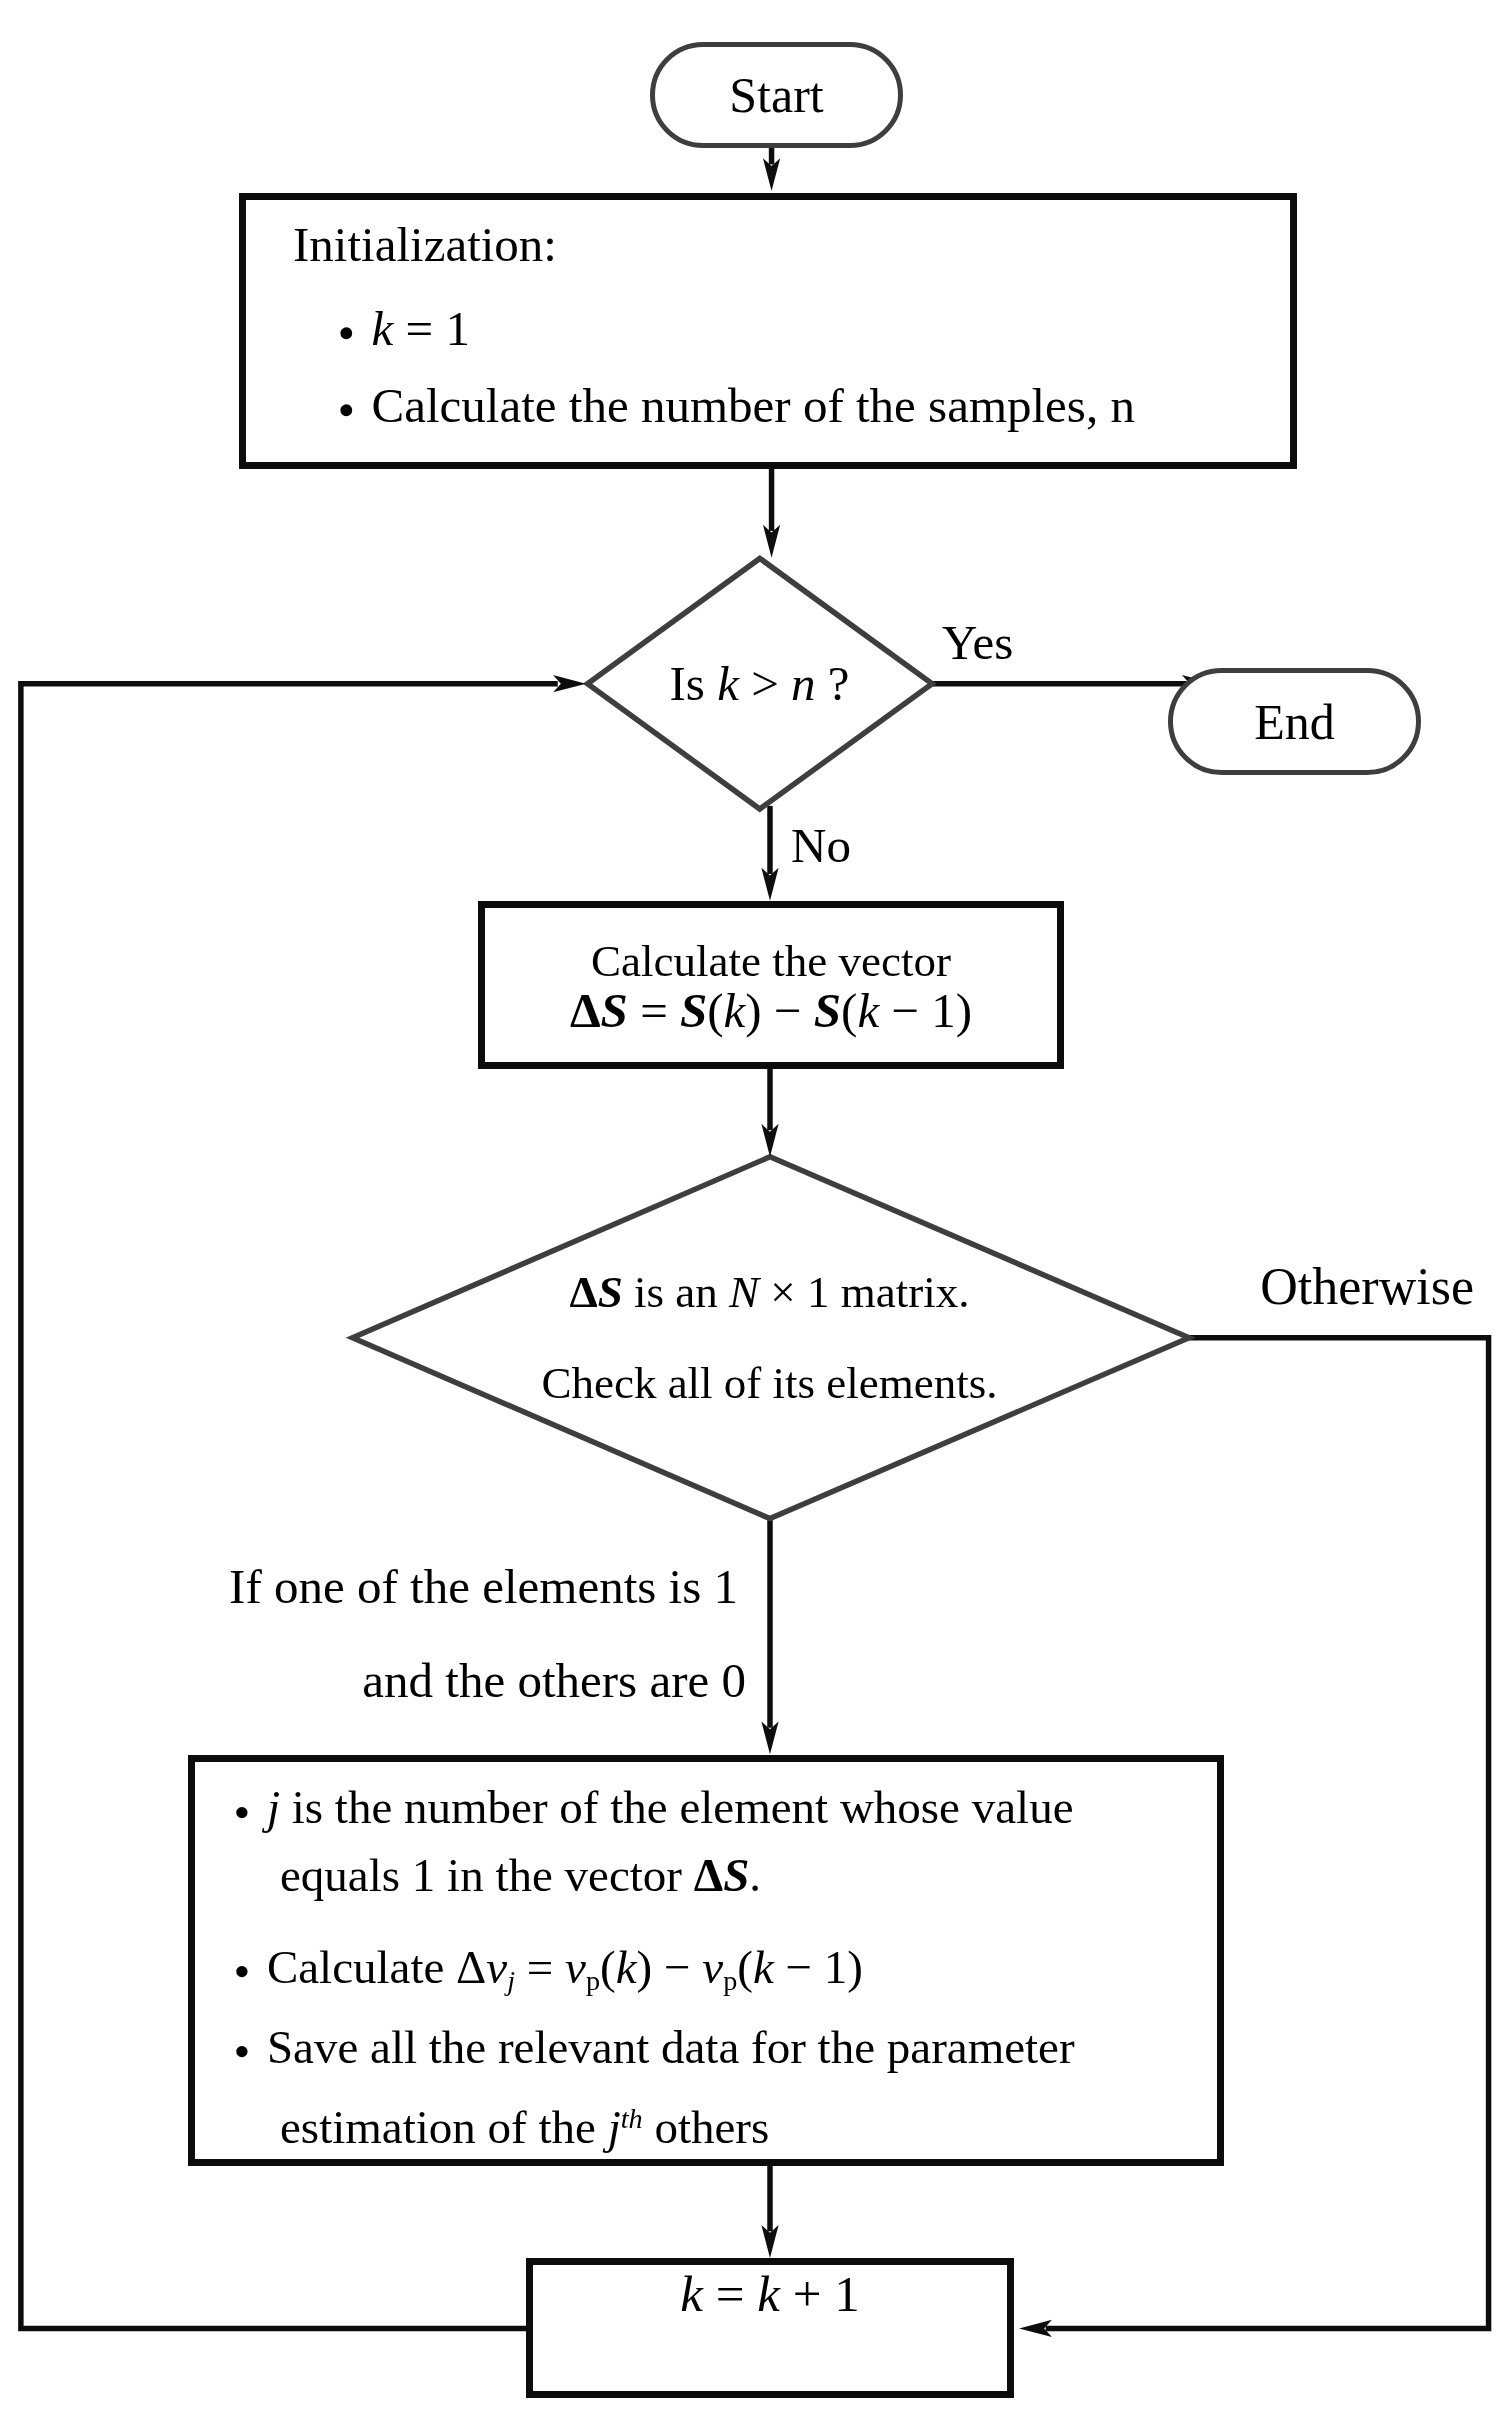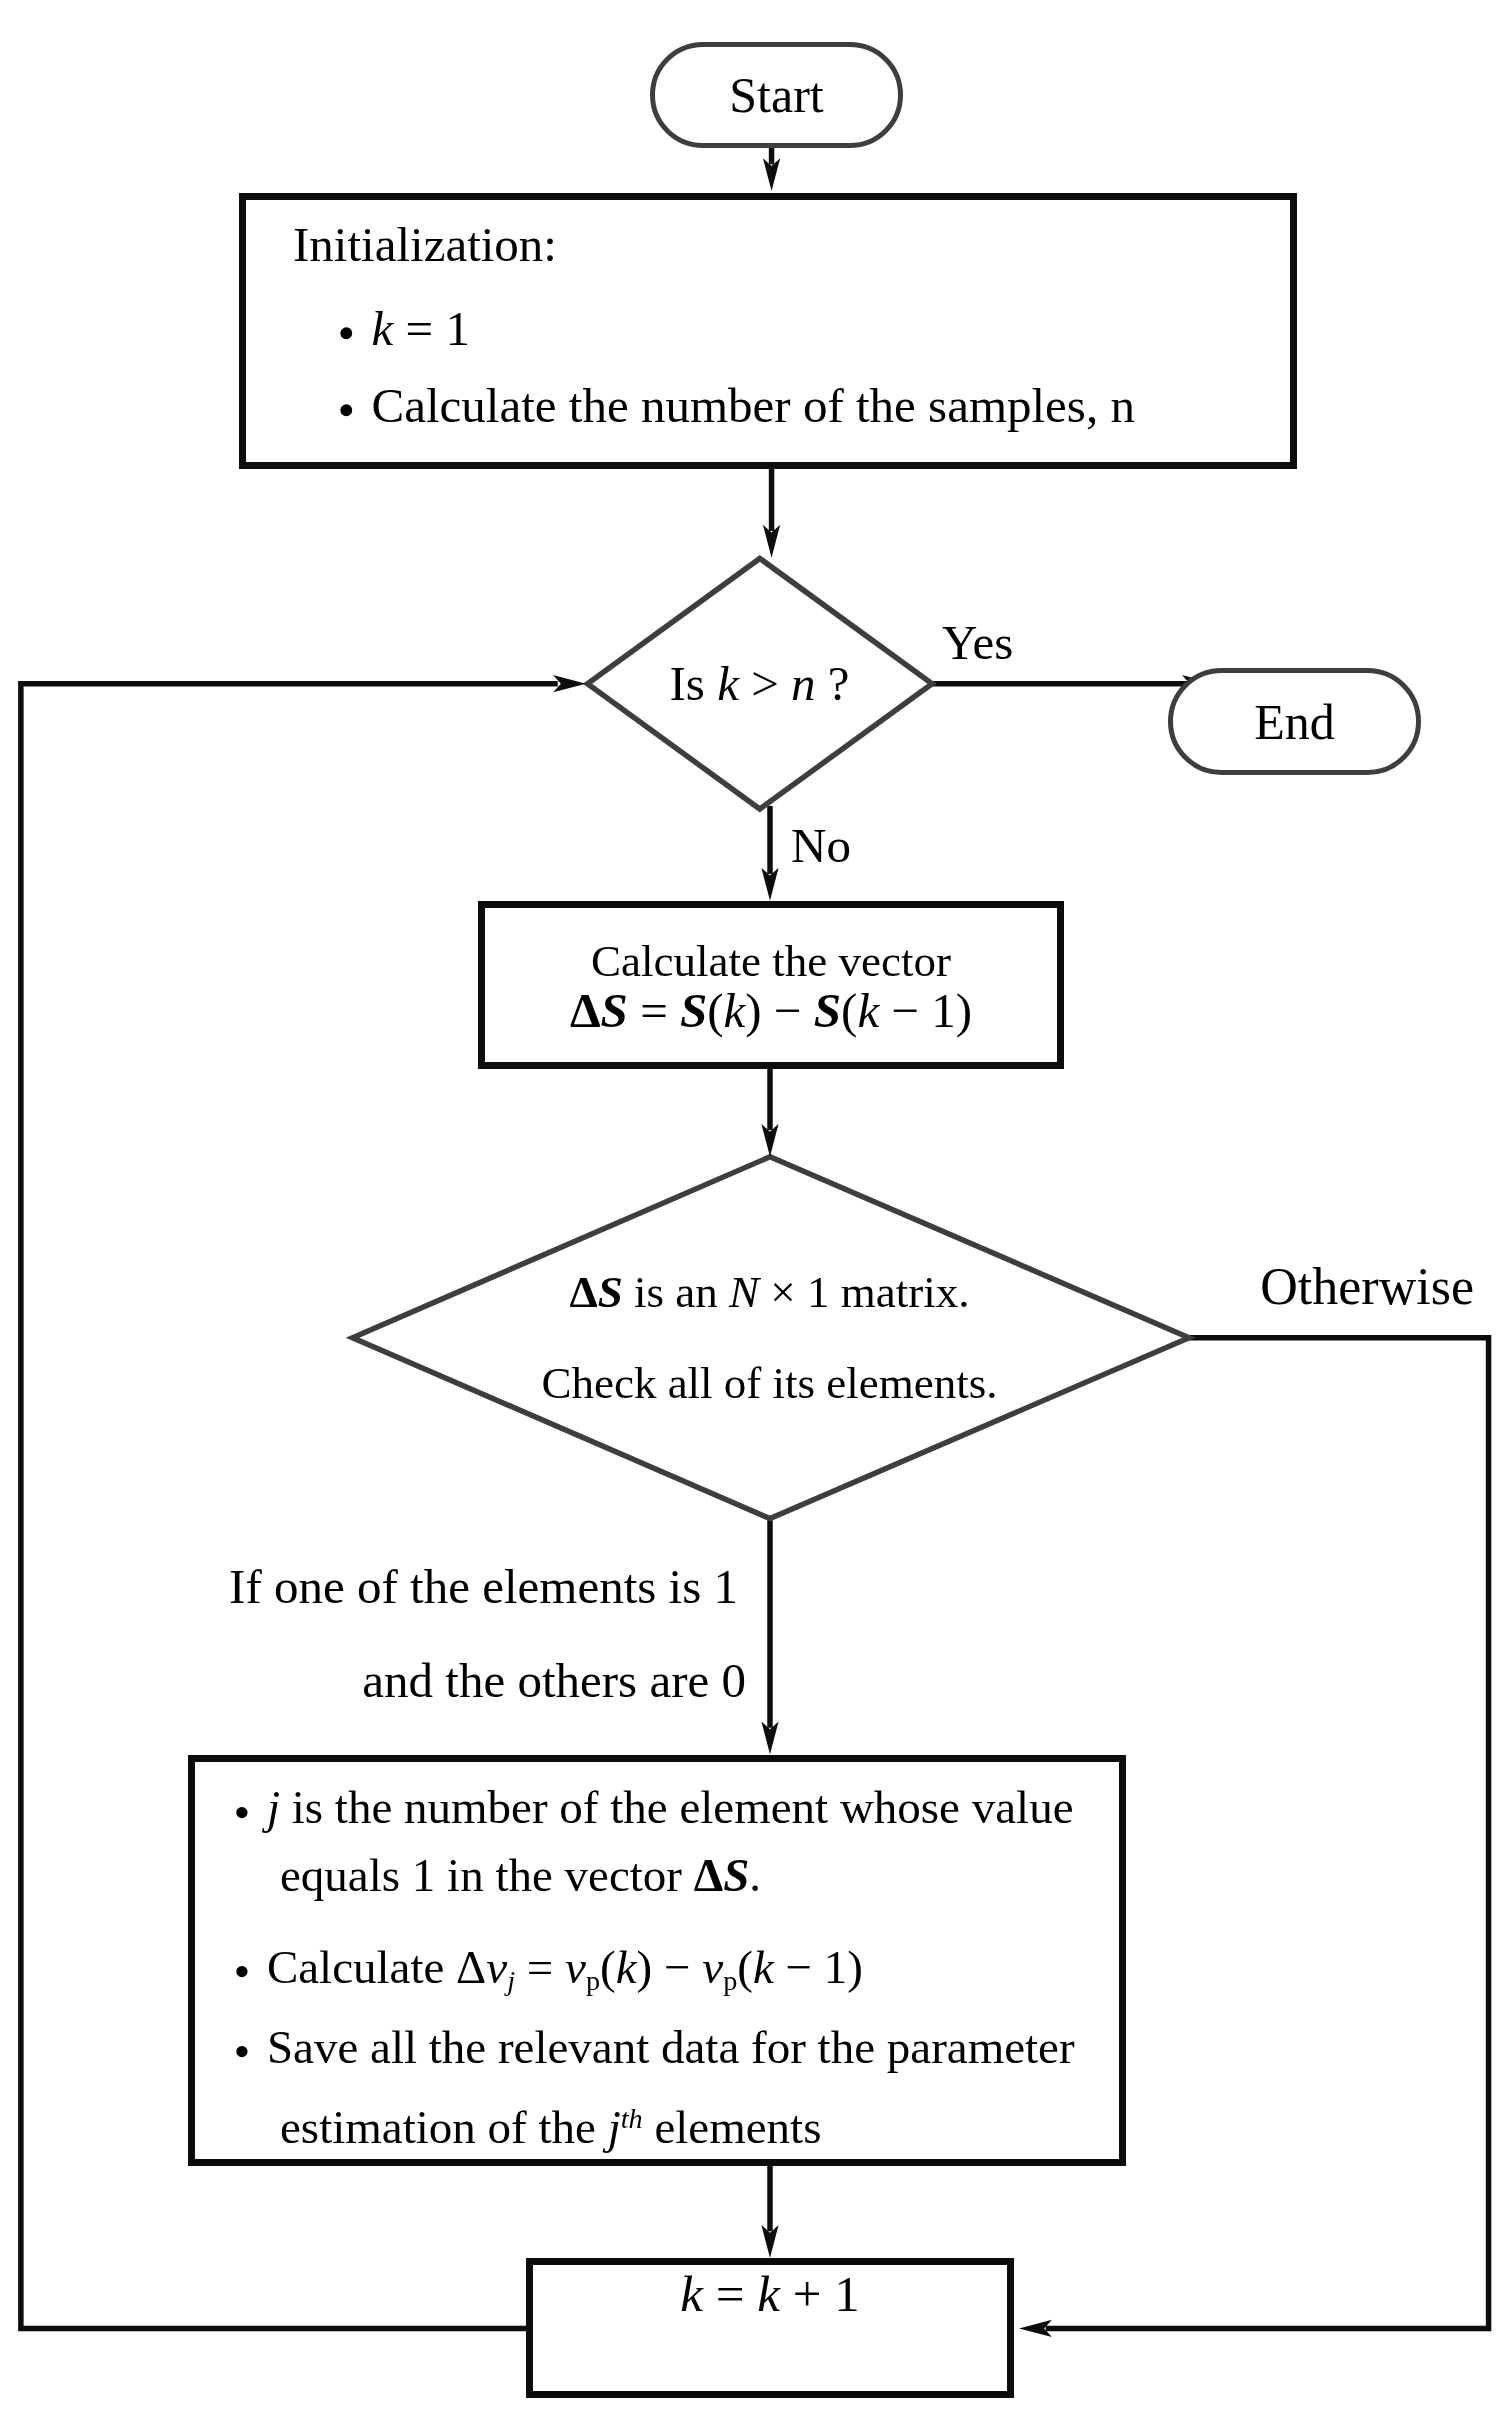--- a/index.html
+++ b/index.html
@@ -97,32 +97,32 @@
   <div class="d2-text" style="left:378px;top:1247px;width:783px">
     <div><span class="r-b">Δ</span><span class="r-bi">S</span><span class="r-n"> is an </span><span class="r-i">N</span><span class="r-n"> × 1 matrix.</span></div>
     <div><span class="r-n">Check all of its elements.</span></div>
   </div>
 
   <div class="label" style="left:1167px;top:1258px;width:307px;text-align:right;font-size:52px">Otherwise</div>
 
   <div class="label cond" style="left:64px;top:1560px;width:674px;font-size:49px">If one of the elements is 1</div>
   <div class="label cond" style="left:72px;top:1654px;width:674px;font-size:49px">and the others are 0</div>
 
-  <div class="box" style="left:188px;top:1755px;width:938px;height:411px">
+  <div class="box" style="left:188px;top:1755px;width:1036px;height:411px">
     <div class="prow" style="left:39px;top:20.4px">
       <span class="bullet">●</span><span><span class="r-i">j</span><span class="r-n"> is the number of the element whose value</span></span>
     </div>
     <div class="prow" style="left:85px;top:88px"><span class="r-n">equals 1 in the vector </span><span class="r-b">Δ</span><span class="r-bi">S</span><span class="r-n">.</span></div>
     <div class="prow" style="left:39px;top:180px">
       <span class="bullet">●</span><span><span class="r-n">Calculate Δ</span><span class="r-i">v</span><span class="r-subi">j</span><span class="r-n"> = </span><span class="r-i">v</span><span class="r-sub">p</span><span class="r-n">(</span><span class="r-i">k</span><span class="r-n">) − </span><span class="r-i">v</span><span class="r-sub">p</span><span class="r-n">(</span><span class="r-i">k</span><span class="r-n"> − 1)</span></span>
     </div>
     <div class="prow" style="left:39px;top:260px">
       <span class="bullet">●</span><span><span class="r-n">Save all the relevant data for the parameter</span></span>
     </div>
-    <div class="prow" style="left:85px;top:340px"><span class="r-n">estimation of the </span><span class="r-i">j</span><span class="r-supi">th</span><span class="r-n"> elements</span></div>
+    <div class="prow" style="left:85px;top:340px"><span class="r-n">estimation of the </span><span class="r-i">j</span><span class="r-supi">th</span><span class="r-n"> others</span></div>
   </div>
 
   <div class="box center-text" style="left:526px;top:2258px;width:488px;height:140px">
     <span class="kformula"><span class="r-i">k</span><span class="r-n"> = </span><span class="r-i">k</span><span class="r-n"> + 1</span></span>
   </div>
 
 </div>
 
 
 </body></html>

